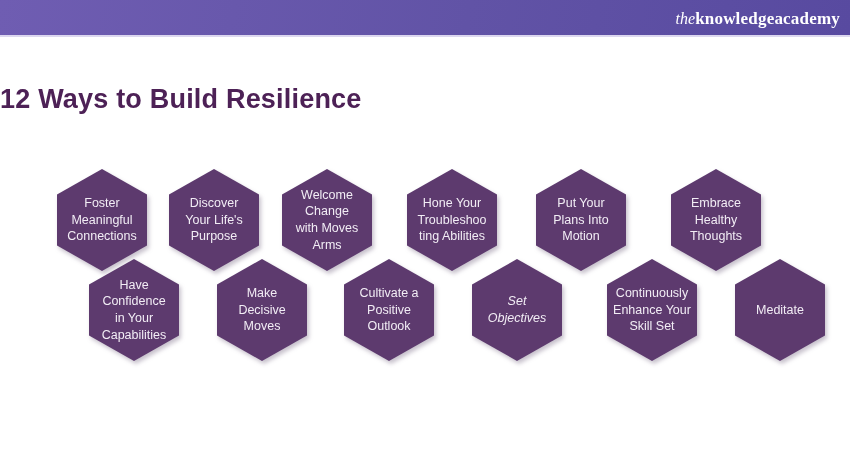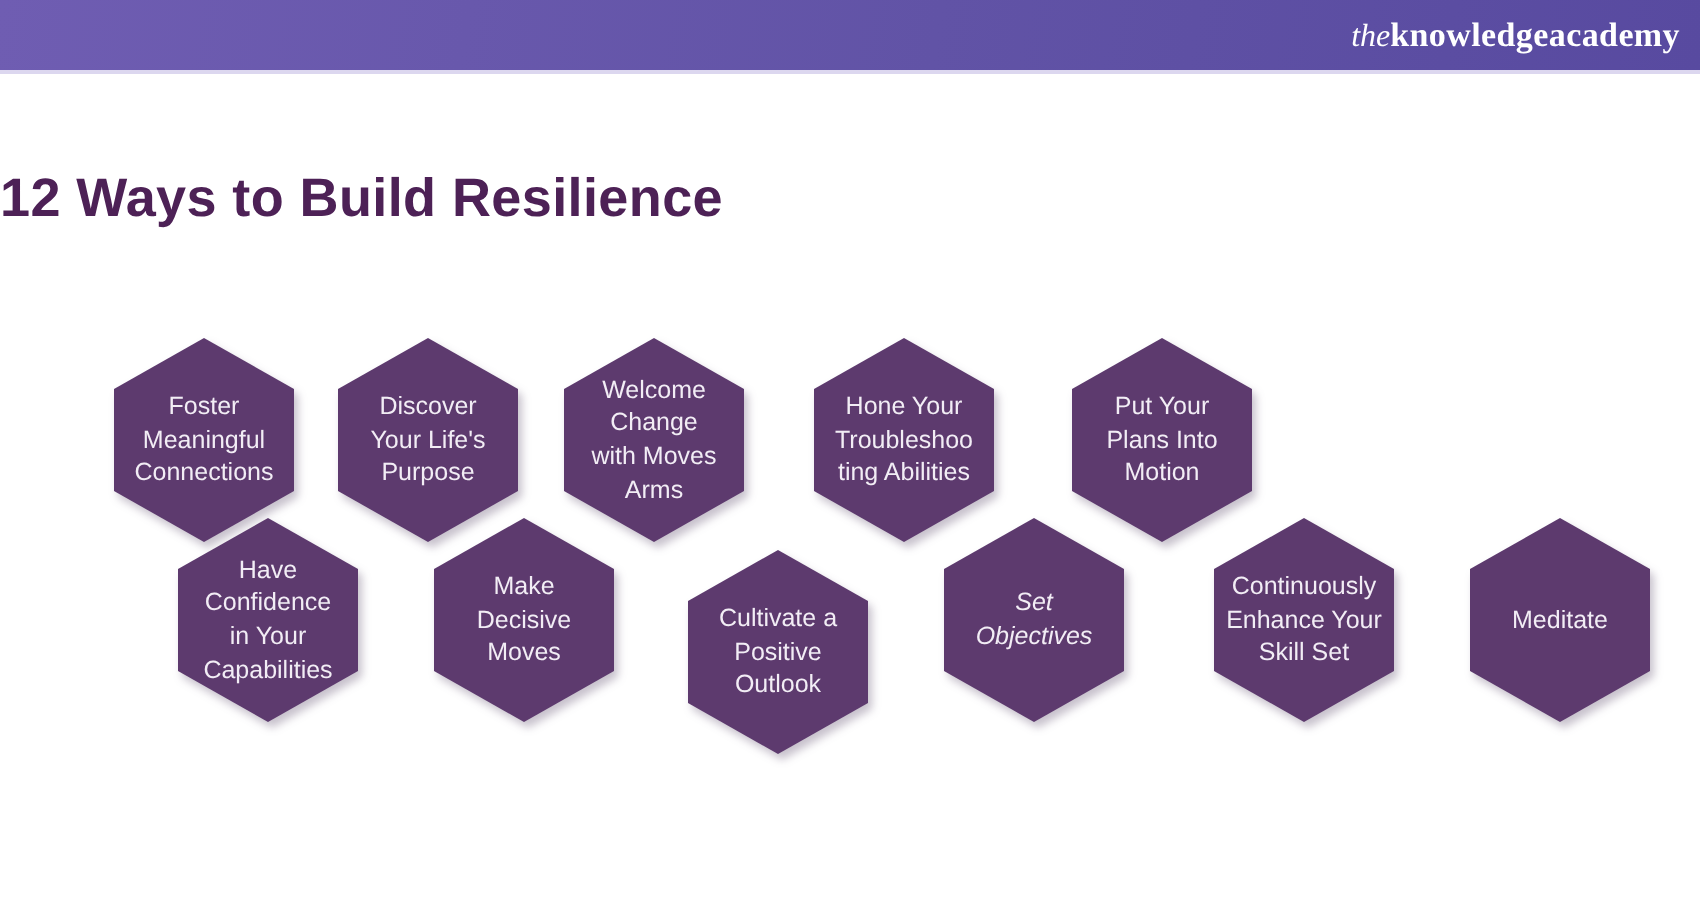--- a/index.html
+++ b/index.html
@@ -95,37 +95,44 @@
 ting Abilities</span>
     </div>
   </div>
   <div class="hexwrap" style="left:536px; top:169px;">
     <div class="hex">
       <span class="hex-label">Put Your
 Plans Into
 Motion</span>
     </div>
   </div>
+  <div class="hexwrap" style="left:671px; top:169px;">
+    <div class="hex">
+      <span class="hex-label">Embrace
+Healthy
+Thoughts</span>
+    </div>
+  </div>
 
   <div class="hexwrap" style="left:89px; top:259px;">
     <div class="hex">
       <span class="hex-label">Have
 Confidence
 in Your
 Capabilities</span>
     </div>
   </div>
   <div class="hexwrap" style="left:217px; top:259px;">
     <div class="hex">
       <span class="hex-label">Make
 Decisive
 Moves</span>
     </div>
   </div>
-  <div class="hexwrap" style="left:344px; top:275px;">
+  <div class="hexwrap" style="left:344px; top:259px;">
     <div class="hex">
       <span class="hex-label">Cultivate a
 Positive
 Outlook</span>
     </div>
   </div>
   <div class="hexwrap" style="left:472px; top:259px;font-style:italic;">
     <div class="hex">
       <span class="hex-label">Set
 Objectives</span>

